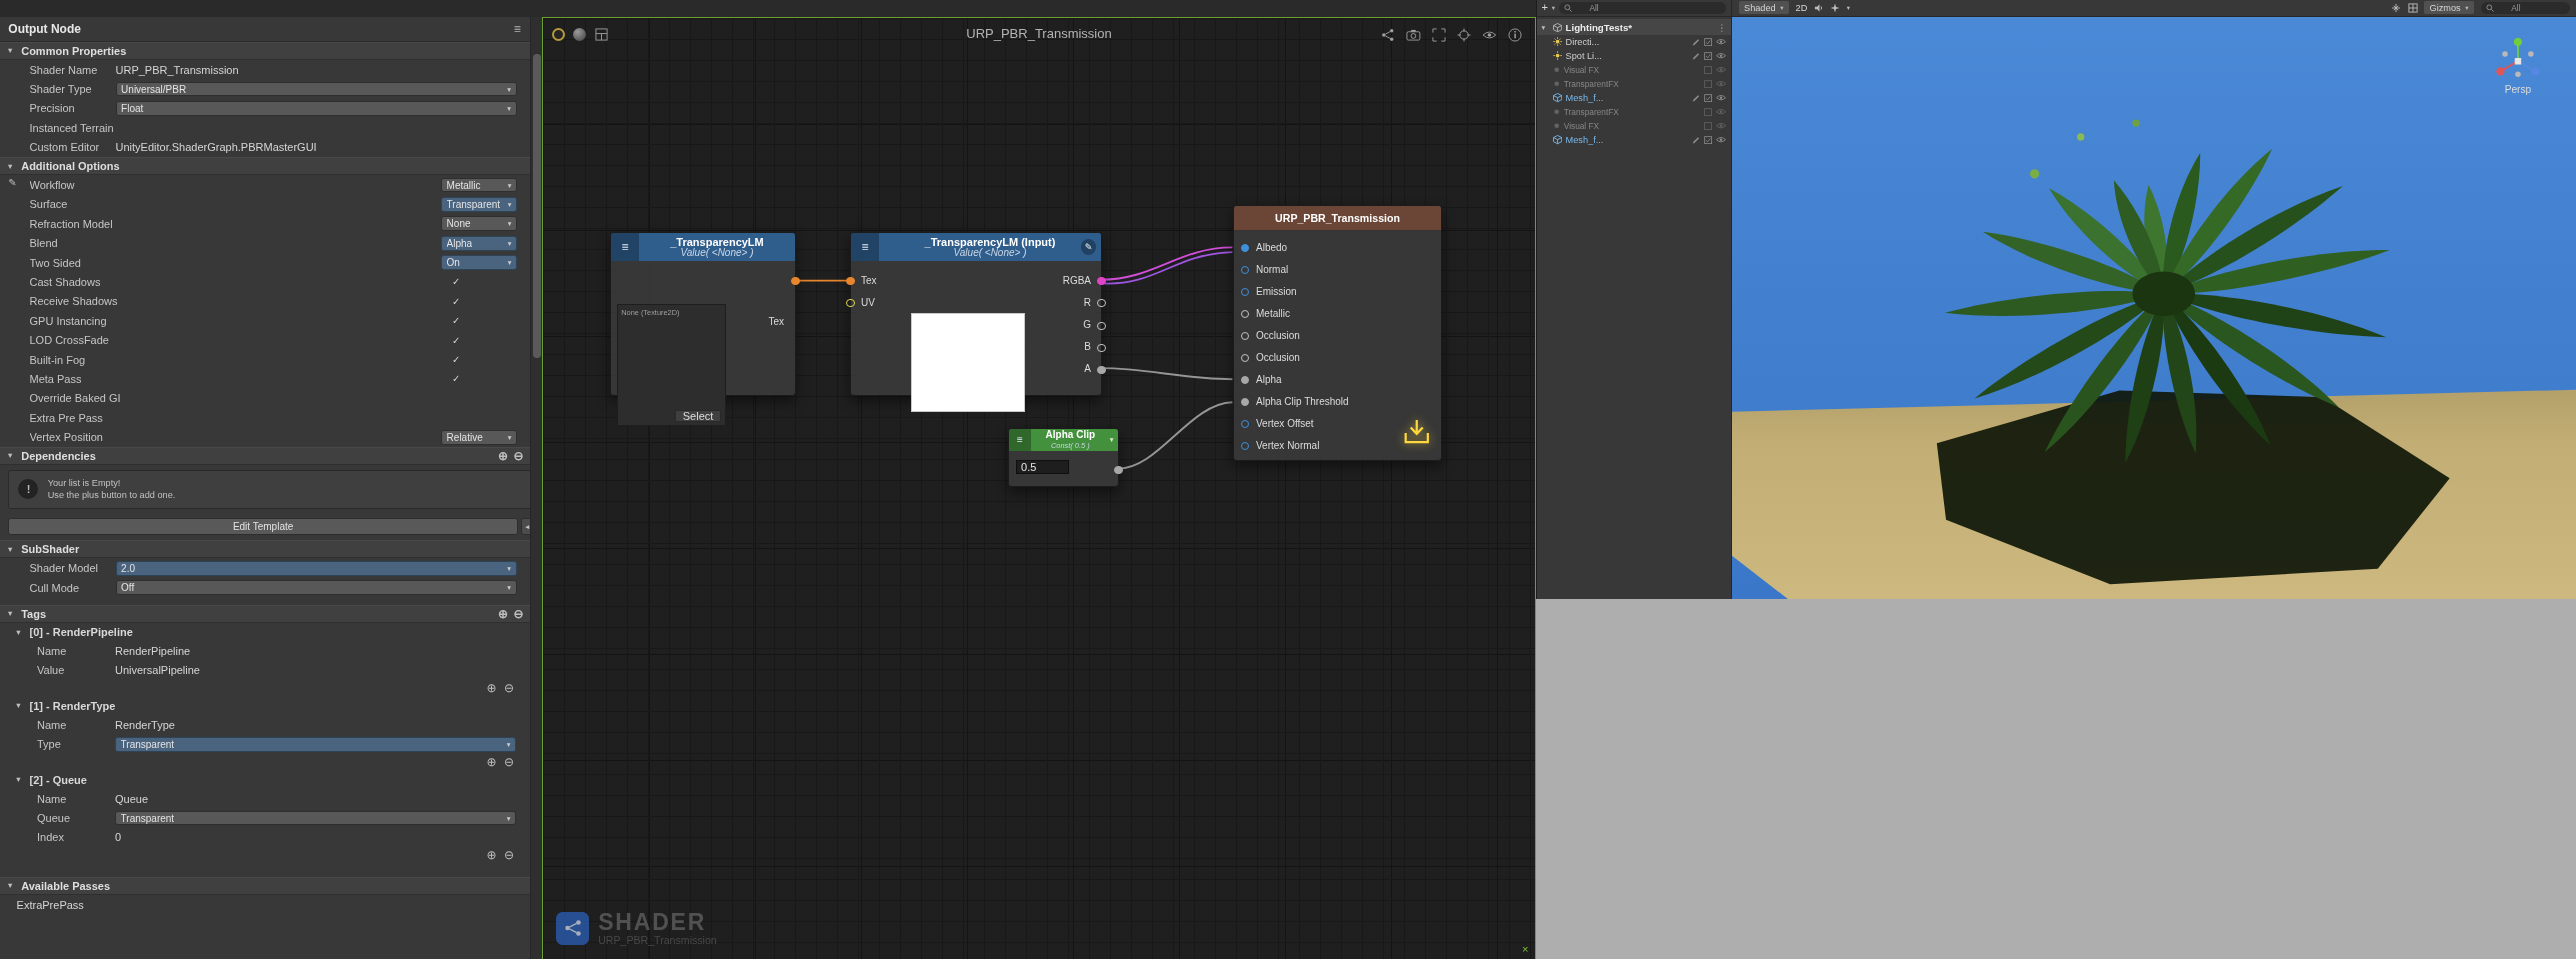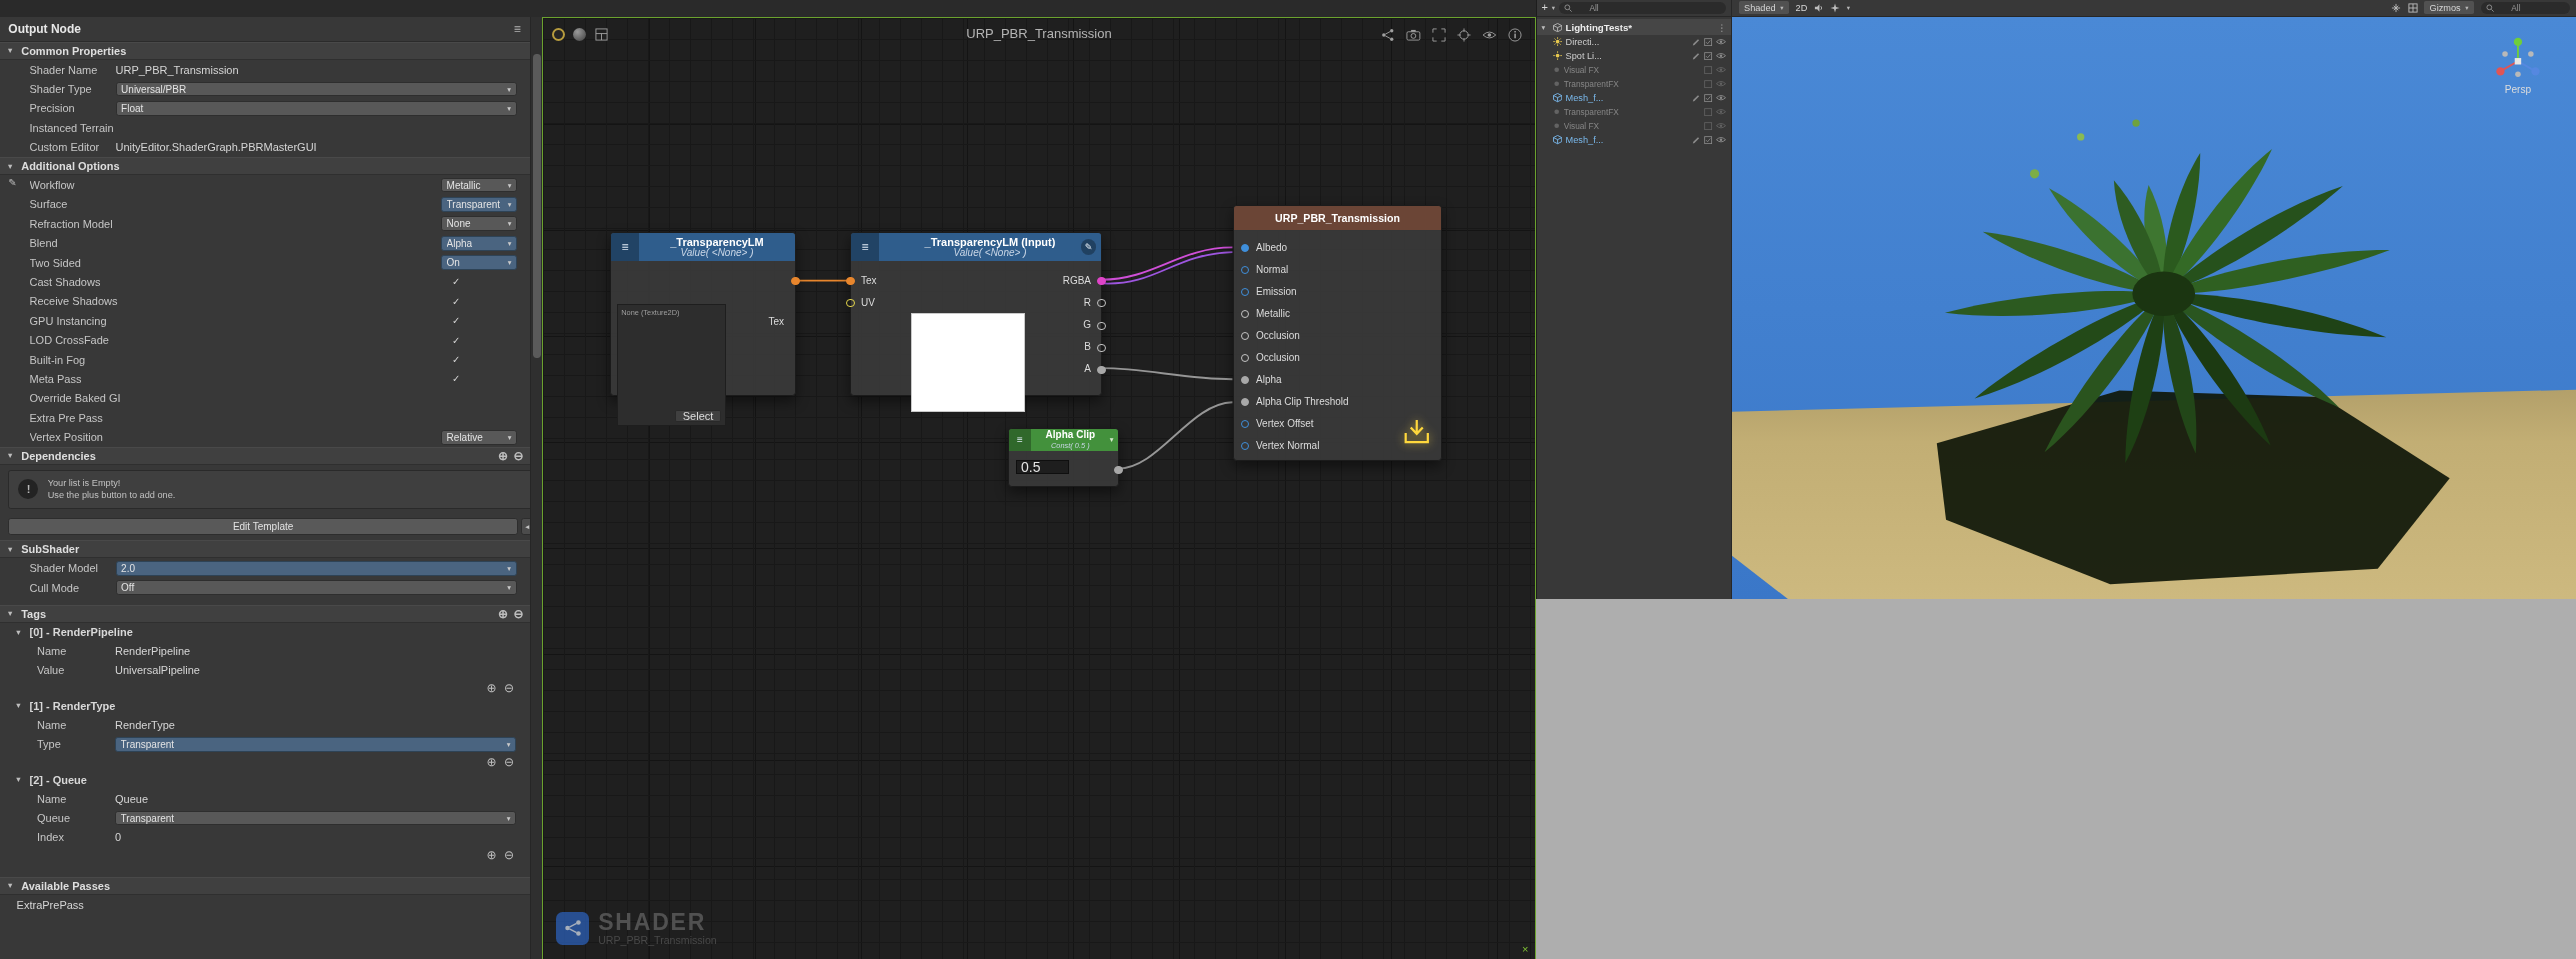--- a/index.html
+++ b/index.html
@@ -98,21 +98,21 @@
   .n2white{position:absolute;left:60px;top:52px;width:114px;height:99px;background:#ffffff;border:0.9px solid #c9c9c9;}
   .portrow-l{position:absolute;left:10px;height:16.6px;display:flex;align-items:center;gap:4.6px;}
   .portrow-r{position:absolute;right:10px;height:16.6px;display:flex;align-items:center;gap:4.6px;}
   .nhead.green{background:#43913c;height:22px;}
   .nhead.green .nicon{width:22px;height:22px;font-size:10px;}
   .nhead.master{background:#6b4536;height:24px;justify-content:center;border-radius:2.8px 2.8px 0 0;}
   .mports{padding-top:7.4px;}
   .mport{position:relative;height:22px;display:flex;align-items:center;padding-left:22px;color:#dcdcdc;font-size:10px;}
   .mport .port-dot{left:6.5px;top:50%;margin-top:-4.1px;}
   .numfield{position:absolute;left:7.4px;top:31px;width:53px;height:14.8px;background:#1e1e1e;border:0.9px solid #0f0f0f;
-            color:#e4e4e4;font-size:14px;padding-left:3.7px;line-height:13px;}
+            color:#e4e4e4;font-size:11px;padding-left:3.7px;line-height:13px;}
   .save-badge{position:absolute;left:859px;top:400px;z-index:4;filter:drop-shadow(0 0 4.6px rgba(255,220,70,.7));}
   .watermark{position:absolute;left:13px;bottom:13px;display:flex;gap:9.2px;align-items:center;z-index:0;opacity:.9;}
   .wm-logo{width:33px;height:33px;border-radius:6.5px;background:#2c62be;display:flex;align-items:center;justify-content:center;opacity:.8;}
   .wm-l1{font-size:23px;font-weight:bold;letter-spacing:1.8px;color:#575757;line-height:23px;}
   .wm-l2{font-size:10.6px;color:#4d4d4d;}
   .canvas-x{position:absolute;right:6.5px;bottom:3.7px;color:#7fc133;font-size:11px;z-index:4;}
 
   
   #hier-toolbar{position:absolute;left:1536px;top:0;width:195px;height:16.6px;background:#383838;
                 border-bottom:0.9px solid #272727;border-left:0.9px solid #1d1d1d;display:flex;align-items:center;gap:3.7px;padding:0 4.6px;}

